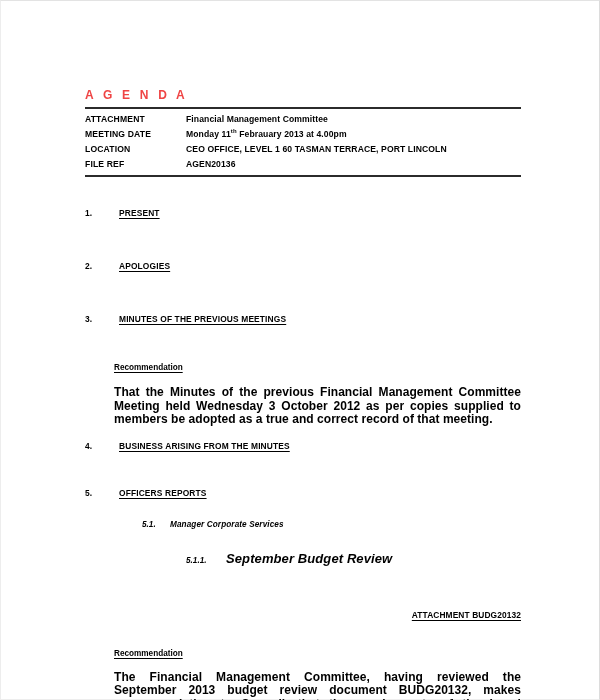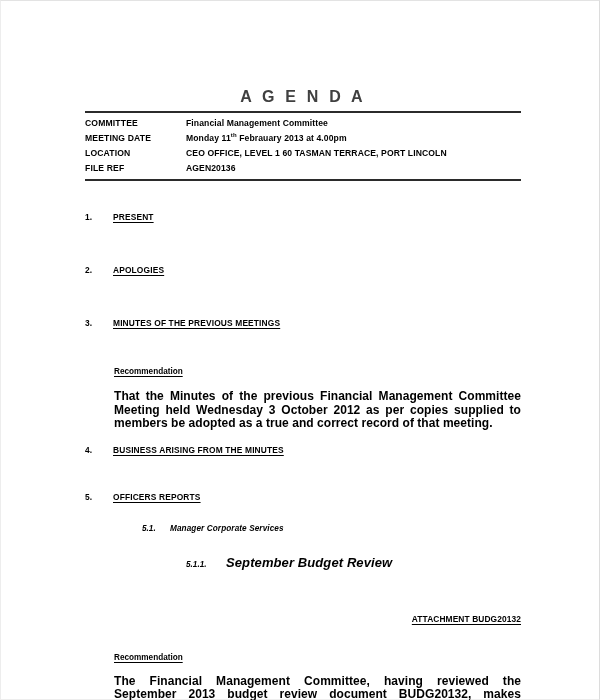--- a/index.html
+++ b/index.html
@@ -31,27 +31,26 @@
   .sheet {
     position: absolute;
     left: 84px;
     top: 0;
     width: 436px;   
     height: 700px;
   }
 
   
   .doc-title {
-    text-align: center;
-    font-size: 16px;
+    font-size: 12px;
     font-weight: bold;
     letter-spacing: 3.2px;
     padding-top: 88px;
     line-height: 1;
-    color: #404040;
+    color: #ef4444;
   }
 
   
   .meta {
     margin-top: 6px;
     border-top: 2px solid #2b2b2b;
     border-bottom: 2px solid #2b2b2b;
     padding: 3px 0 3px 0;
   }
   .meta-row {
@@ -88,20 +87,21 @@
     flex: 0 0 28px;
     font-size: 8.4px;
     font-weight: bold;
   }
   .item-label {
     font-size: 8.4px;
     font-weight: bold;
     text-decoration: underline;
     text-underline-offset: 1.5px;
     letter-spacing: 0.15px;
+    margin-left: 6px;
   }
 
   
   .gap-1 { height: 31px; }
   .gap-2 { height: 43px; }
   .gap-3 { height: 43px; }
   .gap-4 { height: 19px; }
   .gap-5 { height: 37px; }
   .gap-6 { height: 44px; }
   .gap-7 { height: 14px; }
@@ -191,21 +191,21 @@
 <body>
 
 <div class="page">
   <div class="sheet">
 
     <div class="doc-title">A G E N D A</div>
 
     <div class="meta">
 
       <div class="meta-row">
-        <div class="meta-label">COMMITTEE</div>
+        <div class="meta-label">ATTACHMENT</div>
         <div class="meta-value">Financial Management Committee</div>
       </div>
 
       <div class="meta-row">
         <div class="meta-label">MEETING DATE</div>
         <div class="meta-value"><span>Monday 11</span><sup>th</sup><span> Febrauary 2013 at 4.00pm</span></div>
       </div>
 
       <div class="meta-row">
         <div class="meta-label">LOCATION</div>

